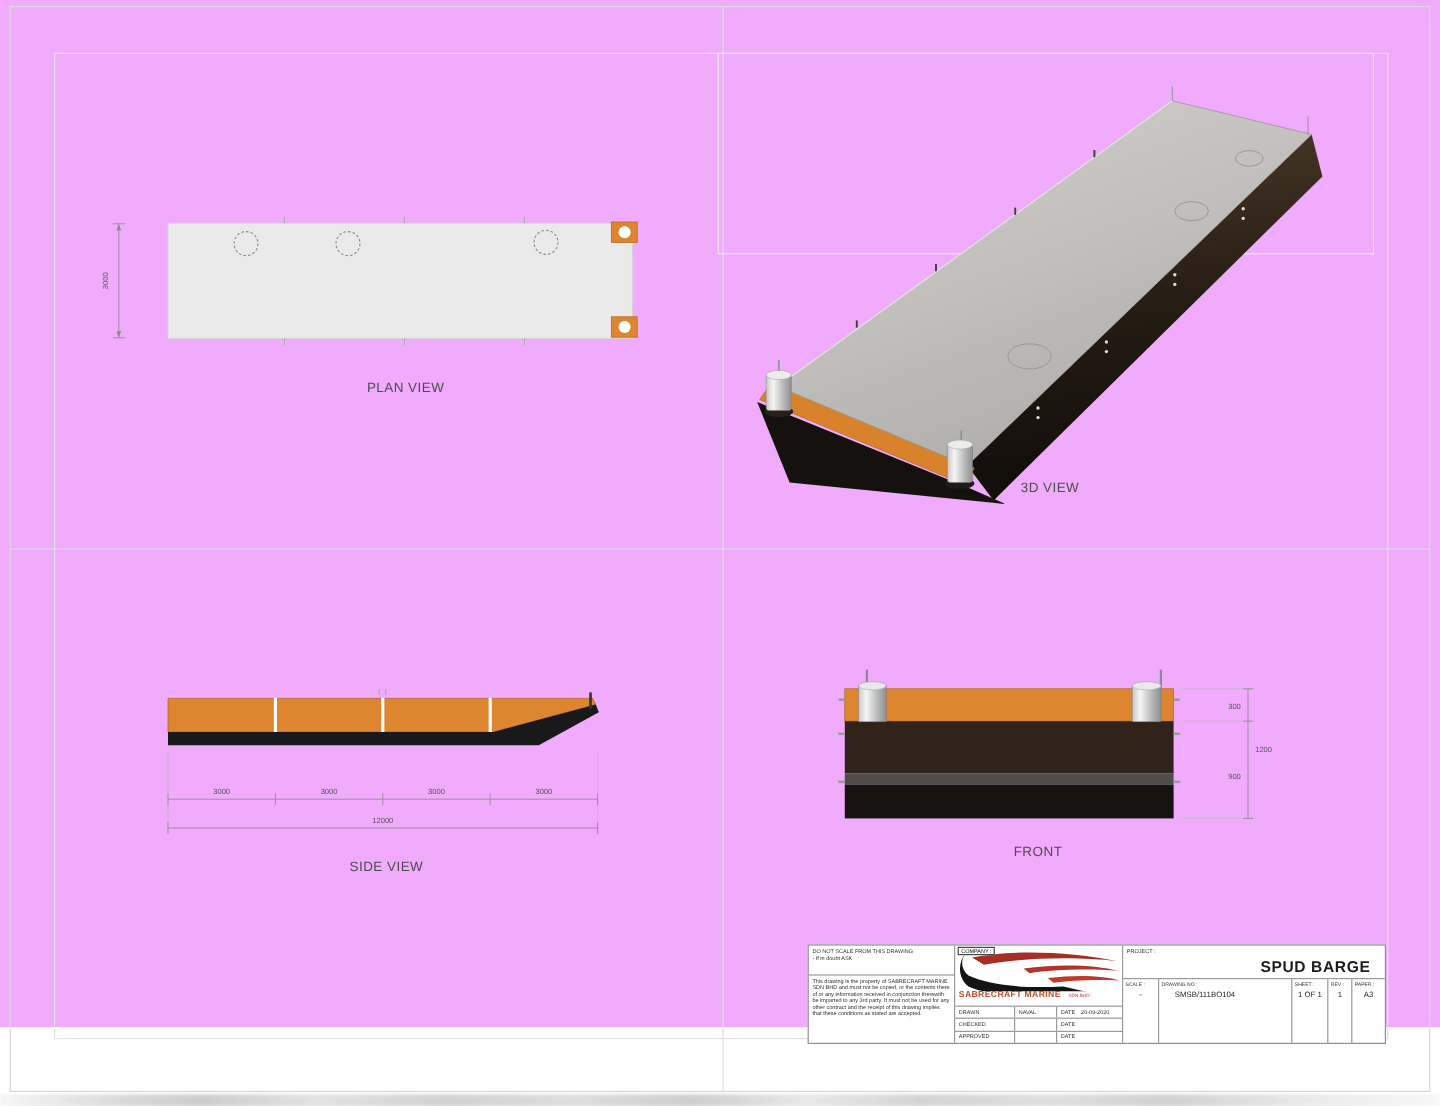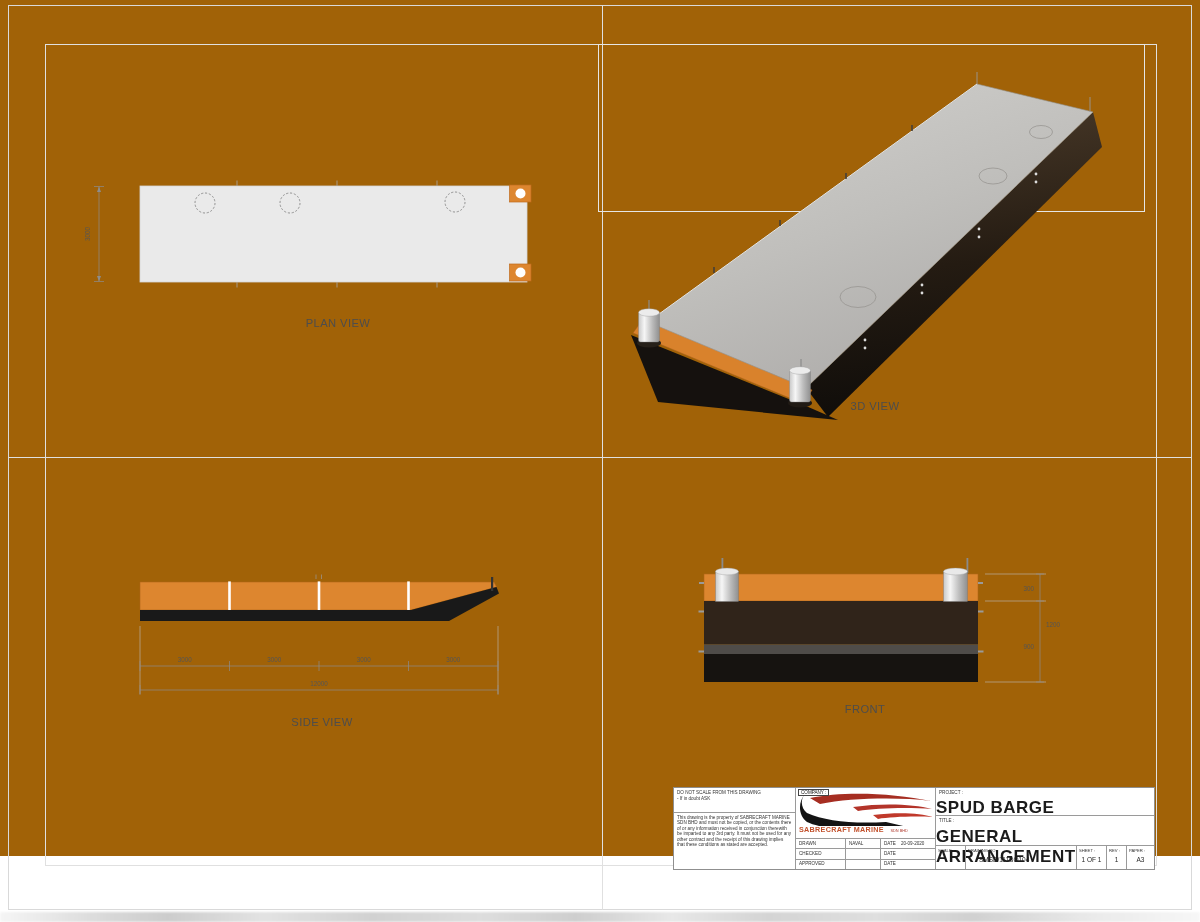--- a/index.html
+++ b/index.html
@@ -1,17 +1,17 @@
 <!DOCTYPE html>
 <html><head>
 <meta charset="utf-8">
 <style>
   html,body { margin:0; padding:0; background:#ffffff; }
   body { width:1200px; height:922px; overflow:hidden; font-family:"Liberation Sans",sans-serif; }
-  .sheet { position:relative; width:1200px; height:856px; background:#a16207; }
+  .sheet { position:relative; width:1200px; height:856px; background:#f0abfc; }
   svg.gfx { position:absolute; left:0; top:0; }
   svg text { font-family:"Liberation Sans",sans-serif; }
   .view-label { font-size:11.2px; fill:#4d4d4d; letter-spacing:.4px; }
   .dim-text { font-size:6.3px; fill:#555; }
 
   
   .tb { position:absolute; left:673px; top:787px; width:482px; height:83px;
         border:1px solid #8f8f8f; box-sizing:border-box; display:flex;
         background:#fff; color:#333; }
   .tb * { box-sizing:border-box; }
@@ -29,22 +29,22 @@
   .tb-signoff { flex:1; display:flex; flex-direction:column; font-size:4.6px; }
   .tb-signoff-row { flex:1; display:flex; border-top:1px solid #9a9a9a; }
   .tb-signoff-row:first-child { border-top:none; }
   .so-role { width:50px; border-right:1px solid #9a9a9a; padding:1.5px 0 0 3px; }
   .so-name { width:35px; border-right:1px solid #9a9a9a; padding:1.5px 0 0 3px; }
   .so-date { flex:1; display:flex; padding:1.5px 0 0 3px; gap:5px; }
   .tb-col-project { flex:1; display:flex; flex-direction:column; }
   .tb-row-project { height:28px; border-bottom:1px solid #9a9a9a; position:relative; }
   .tb-row-title { height:30px; border-bottom:1px solid #9a9a9a; position:relative; }
   .tb-mini-label { position:absolute; top:1.5px; left:3px; font-size:4.6px; color:#333; }
-  .tb-big-value { position:absolute; left:0; right:12px; top:10px; text-align:left;
-        font-size:17px; font-weight:bold; color:#1b1b1b; letter-spacing:.5px; }
+  .tb-big-value { position:absolute; left:0; right:12px; top:10px; text-align:right;
+        font-size:13px; font-weight:bold; color:#1b1b1b; letter-spacing:.5px; }
   .tb-row-title .tb-big-value { top:11px; }
   .tb-row-meta { flex:1; display:flex; font-size:4.2px; }
   .meta-cell { position:relative; border-right:1px solid #9a9a9a; }
   .meta-cell:last-child { border-right:none; }
   .meta-label { position:absolute; top:1.5px; left:2px; color:#333; white-space:nowrap; }
   .meta-value { position:absolute; left:0; right:0; top:10px; text-align:center; font-size:6.5px; color:#1e1e1e; }
   .meta-value.left { text-align:left; padding-left:13px; }
   .mc-scale { width:30px; } .mc-dno { flex:1; } .mc-sheet { width:30px; }
   .mc-rev { width:20px; } .mc-paper { width:27px; }
 
@@ -297,24 +297,20 @@
           </div>
         </div>
       </div>
     </div>
 
     <div class="tb-col-project">
       <div class="tb-row-project">
         <span class="tb-mini-label">PROJECT :</span>
         <div class="tb-big-value">SPUD BARGE</div>
       </div>
-      <div class="tb-row-title">
-        <span class="tb-mini-label">TITLE :</span>
-        <div class="tb-big-value">GENERAL ARRANGEMENT</div>
-      </div>
       <div class="tb-row-meta">
         <div class="meta-cell mc-scale">
           <span class="meta-label">SCALE :</span>
           <div class="meta-value">-</div>
         </div>
         <div class="meta-cell mc-dno">
           <span class="meta-label">DRAWING NO :</span>
           <div class="meta-value left">SMSB/111BO104</div>
         </div>
         <div class="meta-cell mc-sheet">

